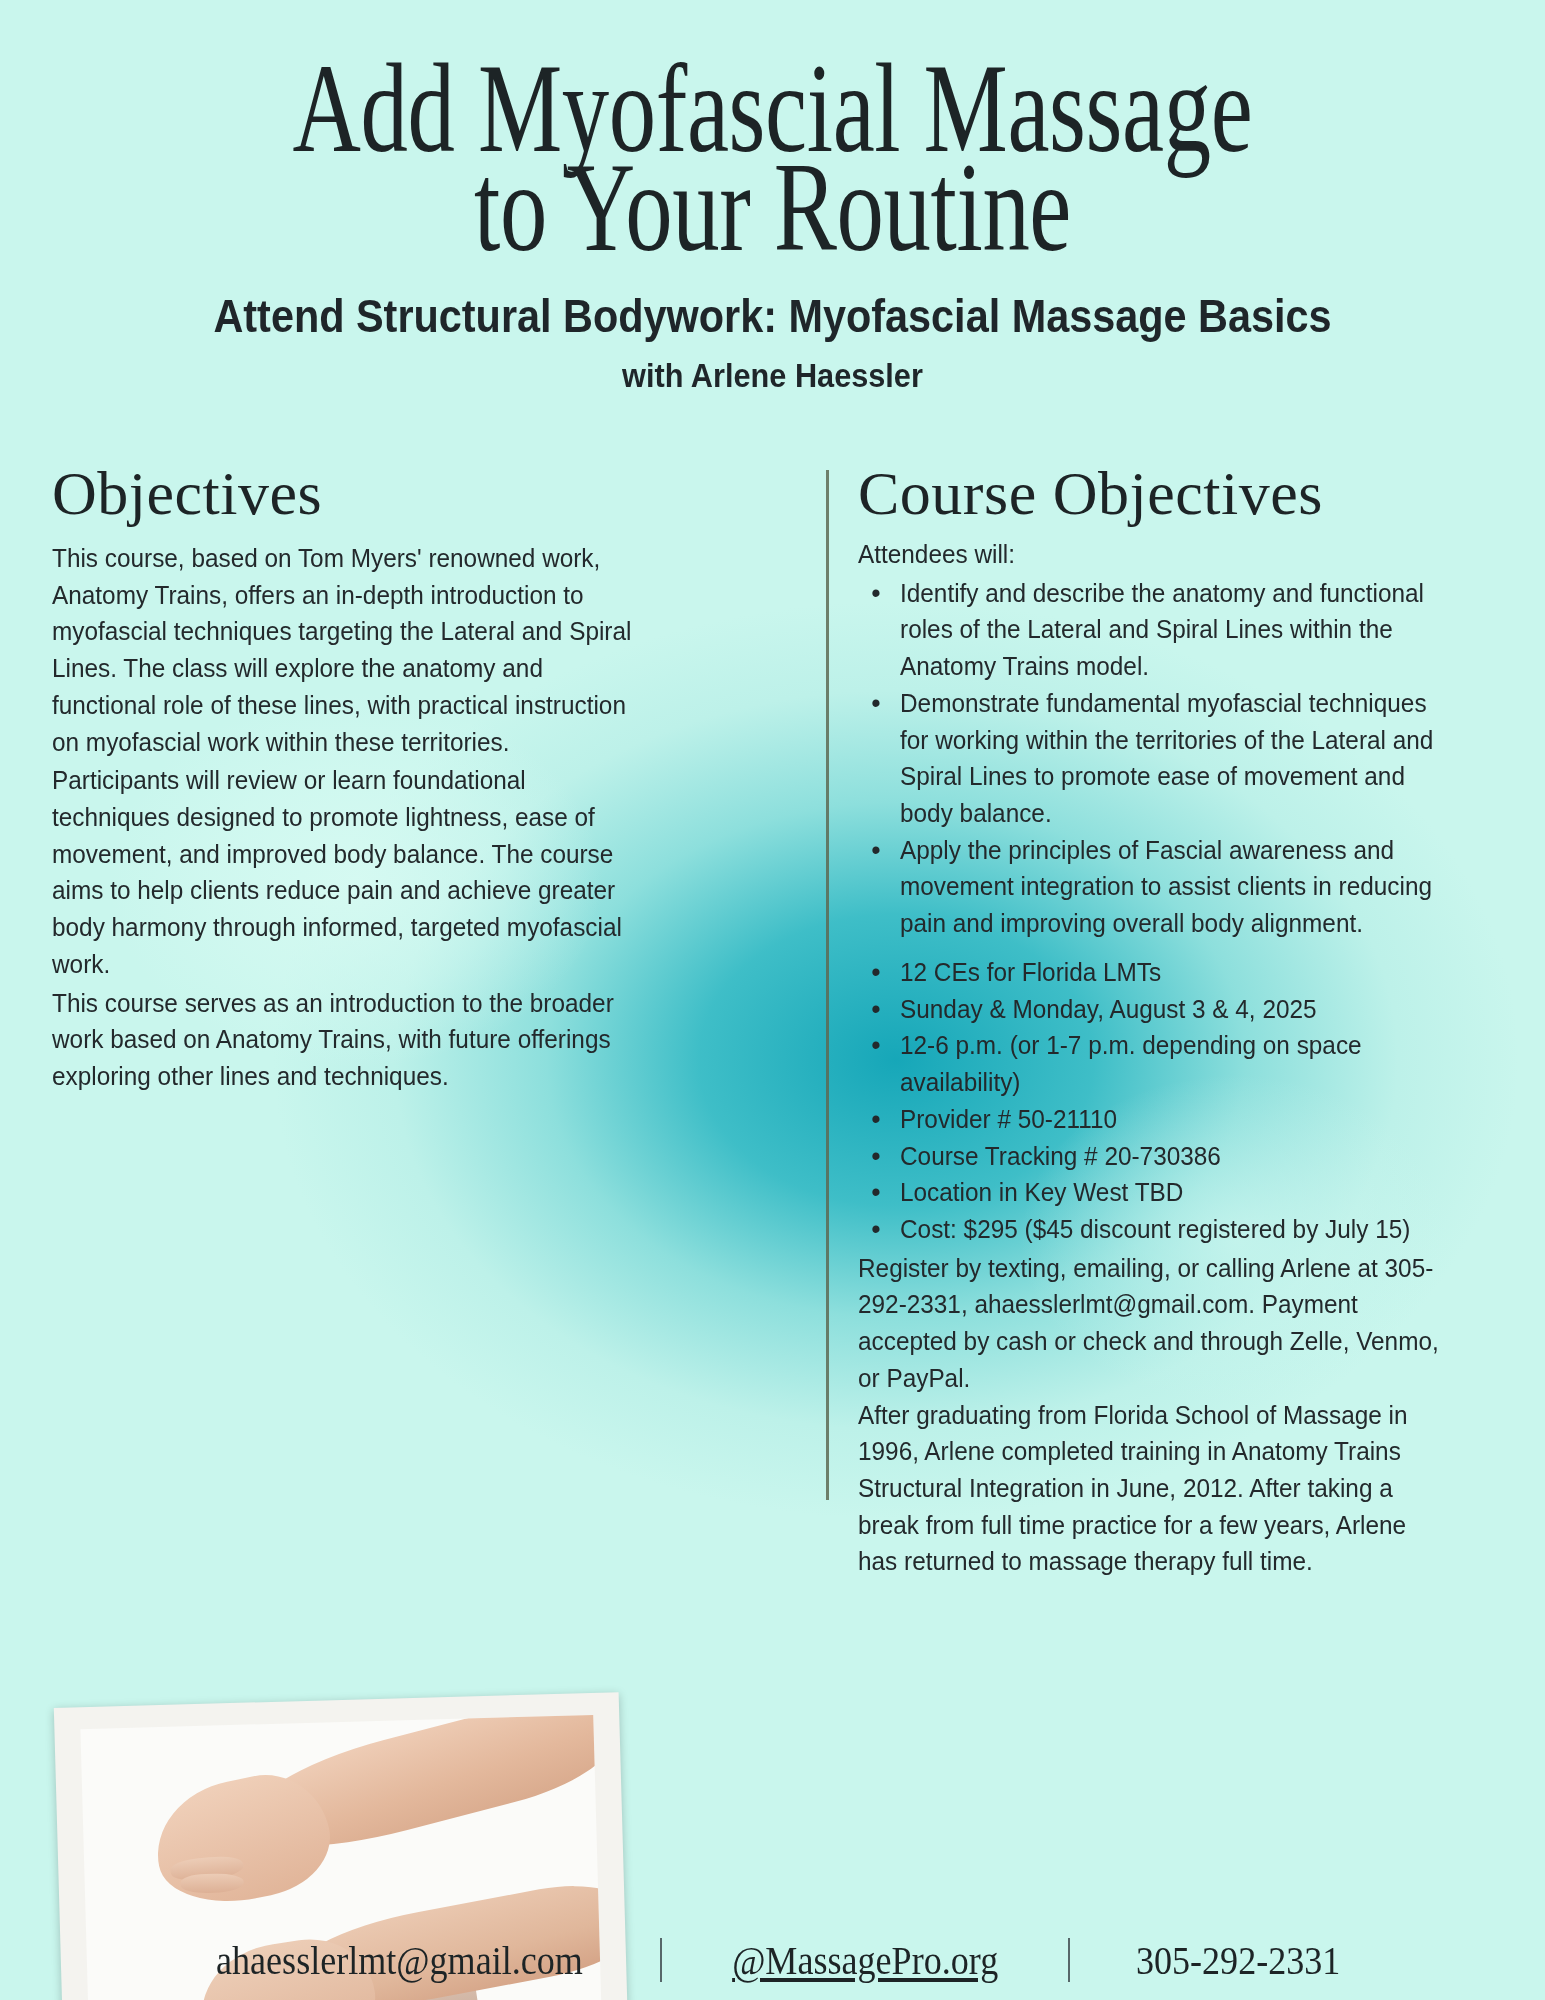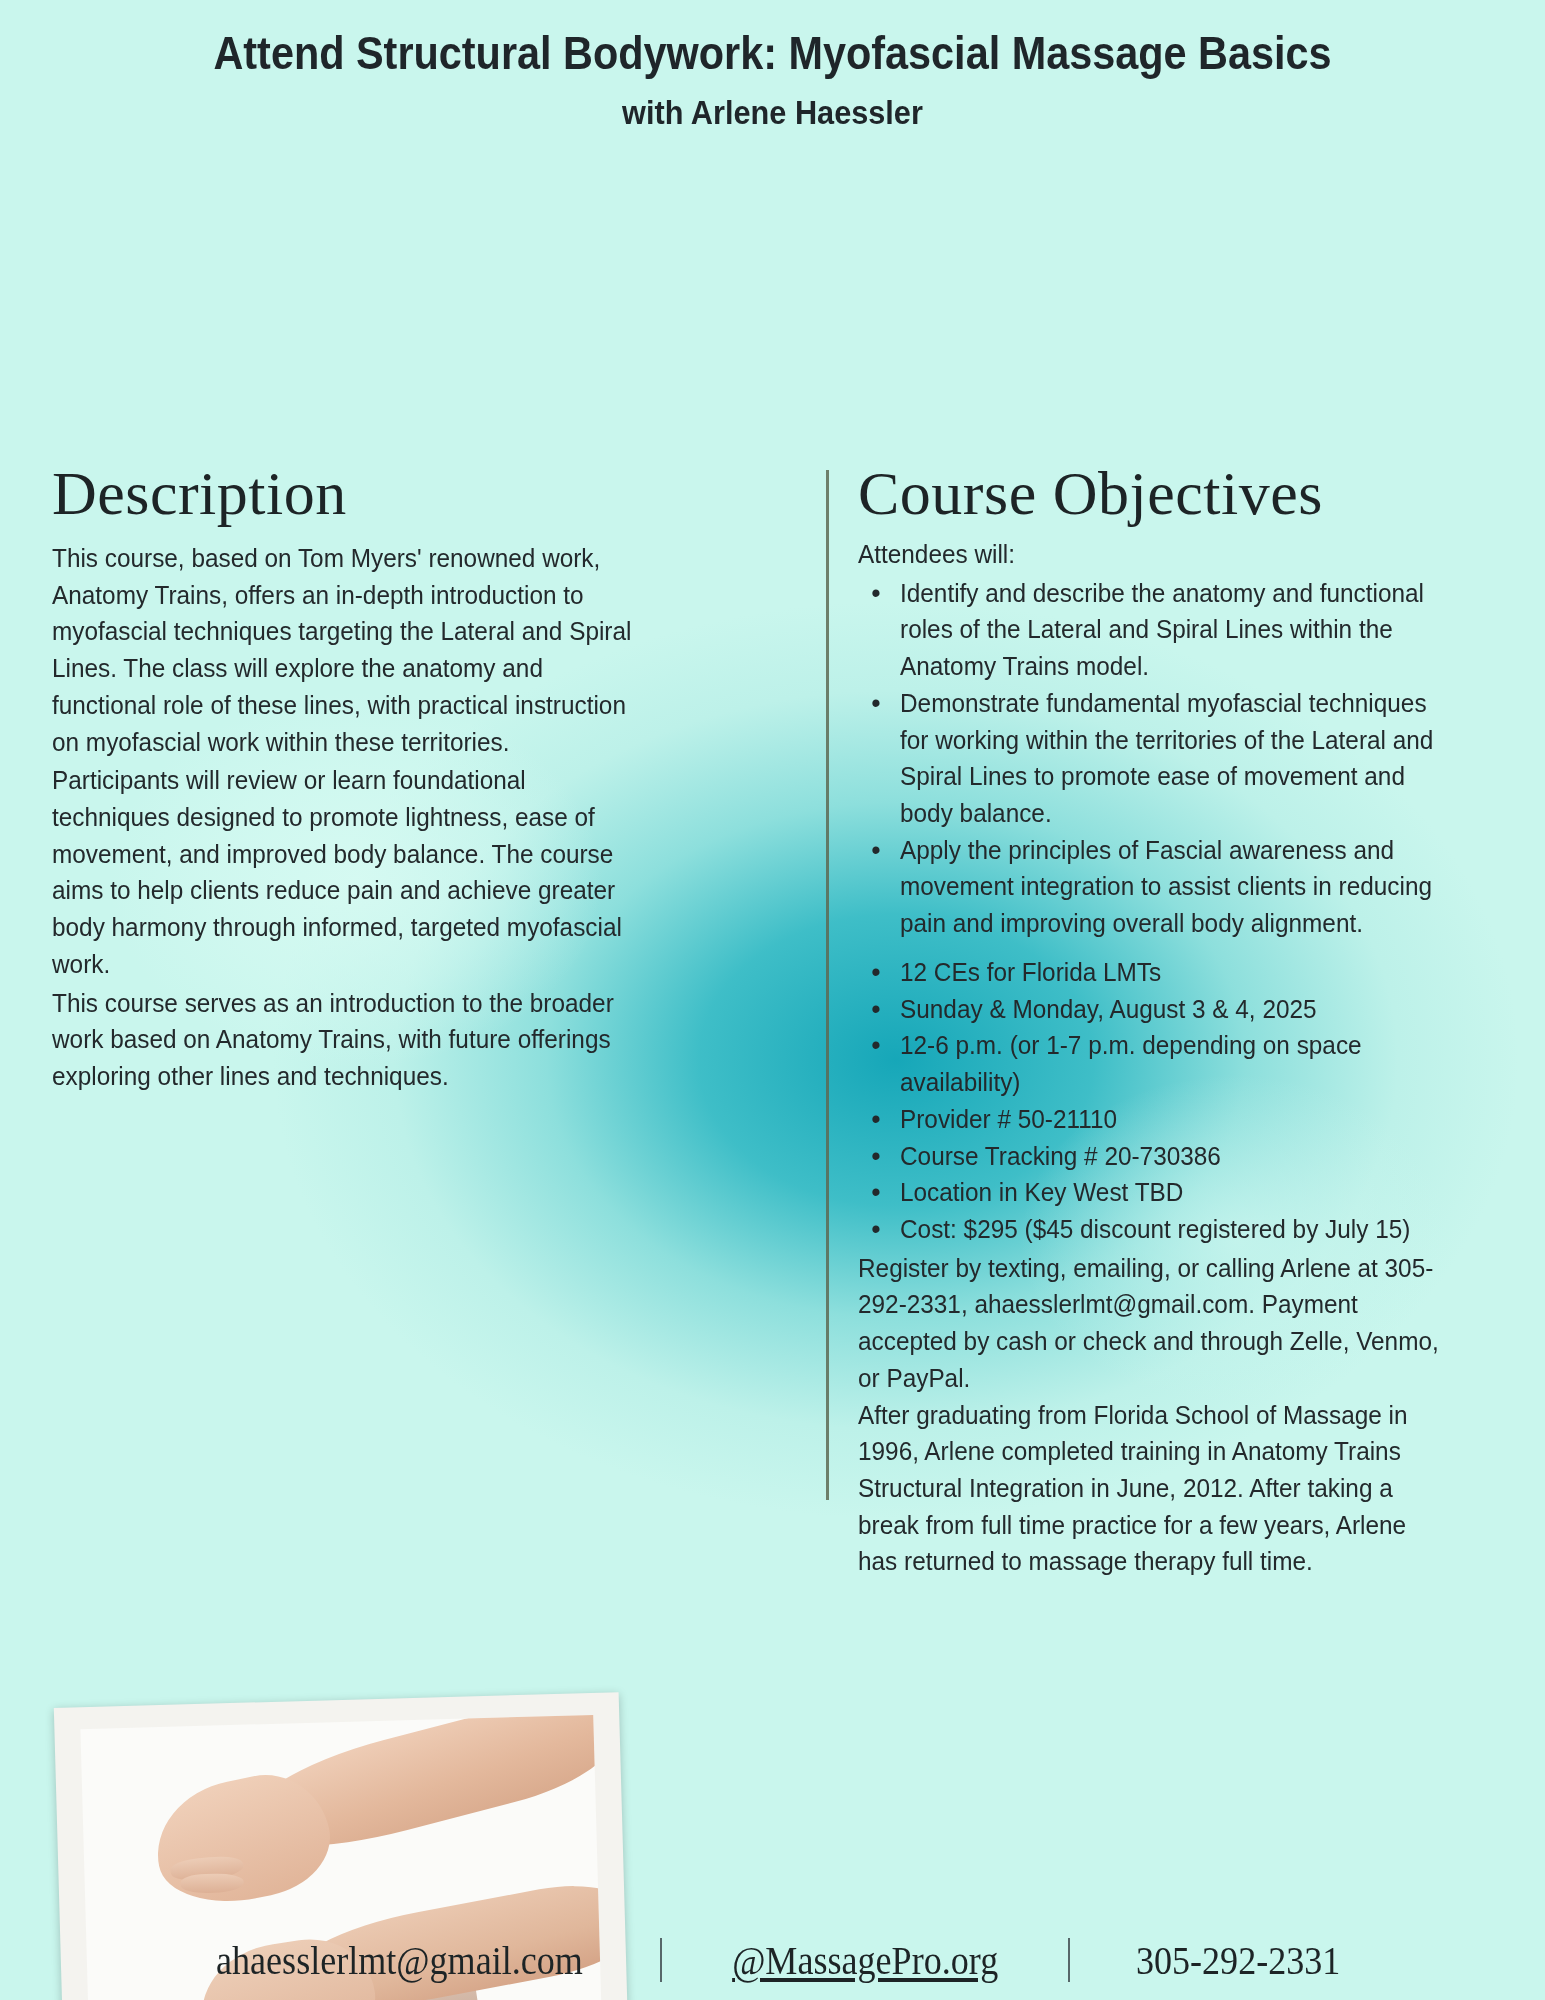--- a/index.html
+++ b/index.html
@@ -263,30 +263,34 @@
   #footer .link { text-decoration: underline; text-underline-offset: 4px; }
 </style>
 </head>
 <body>
 
 <div id="bg-base"></div>
 <div id="bg-bloom"></div>
 <div id="bg-bloom2"></div>
 
 <div id="header">
+  <div id="title">
+    <span class="l1">Add Myofascial Massage</span>
+    <span class="l2">to Your Routine</span>
+  </div>
   <div id="subtitle">Attend Structural Bodywork: Myofascial Massage Basics</div>
   <div id="presenter">with Arlene Haessler</div>
 </div>
 
 <div id="columns">
 
   <div id="divider"></div>
 
   <div id="col-left">
-    <h2 class="section">Description</h2>
+    <h2 class="section">Objectives</h2>
     <div id="desc-body">
       <p class="body">This course, based on Tom Myers' renowned work, Anatomy Trains, offers an in-depth introduction to myofascial techniques targeting the Lateral and Spiral Lines. The class will explore the anatomy and functional role of these lines, with practical instruction on myofascial work within these territories.</p>
       <p class="body">Participants will review or learn foundational techniques designed to promote lightness, ease of movement, and improved body balance. The course aims to help clients reduce pain and achieve greater body harmony through informed, targeted myofascial work.</p>
       <p class="body">This course serves as an introduction to the broader work based on Anatomy Trains, with future offerings exploring other lines and techniques.</p>
     </div>
   </div>
 
   <div id="col-right">
     <h2 class="section">Course Objectives</h2>
     <p class="lead" id="obj-lead">Attendees will:</p>

